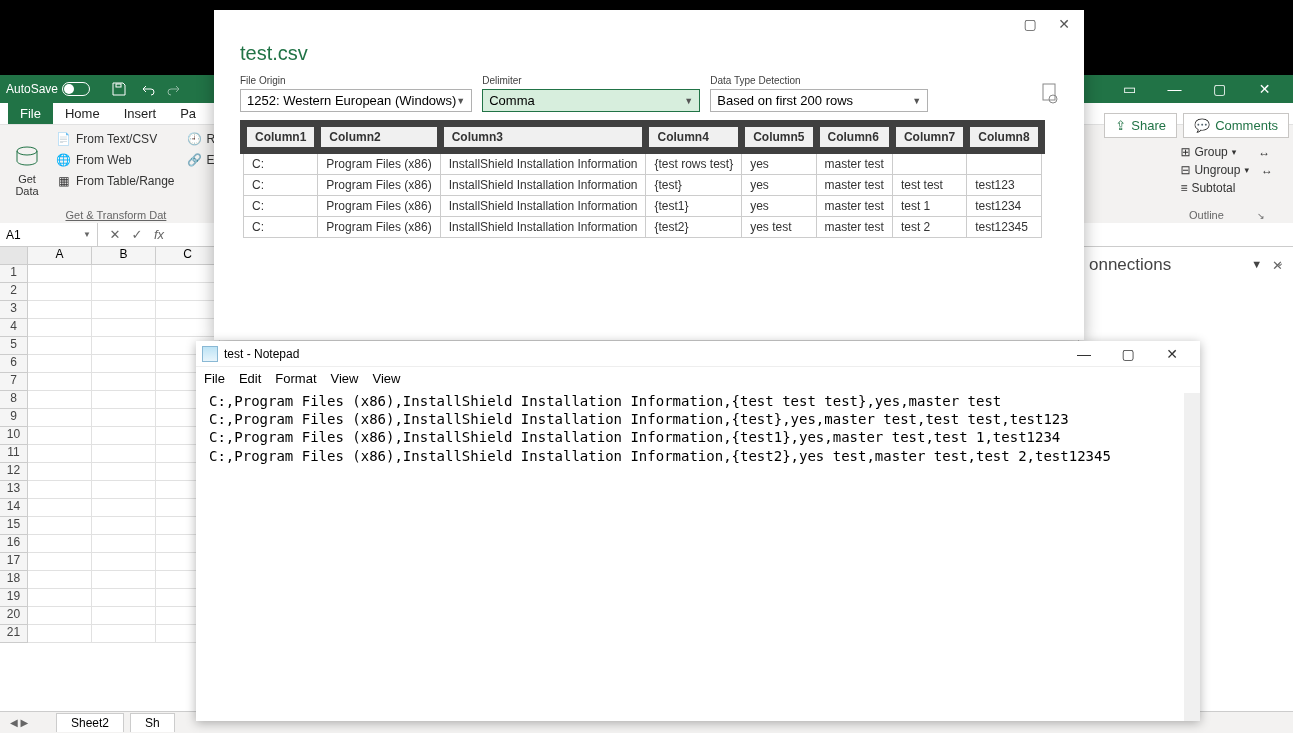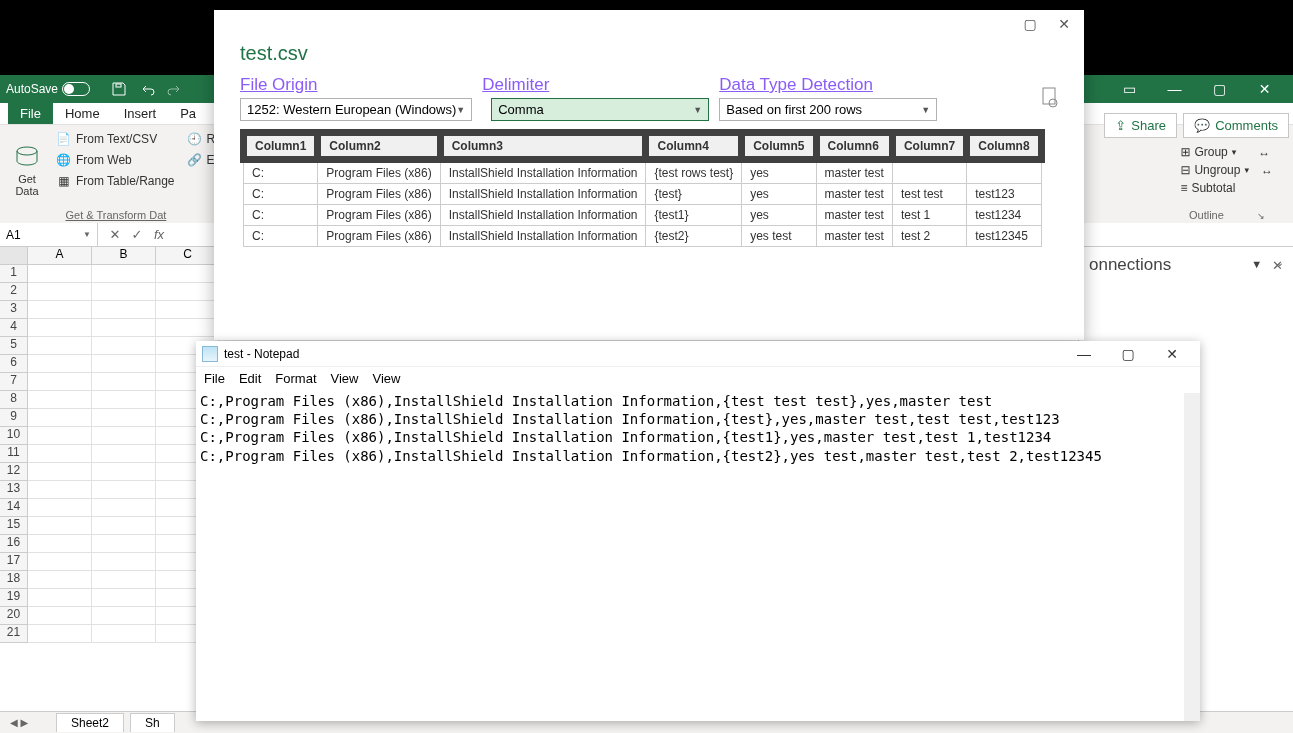--- a/index.html
+++ b/index.html
@@ -66,38 +66,38 @@
 .queries-header { display: flex; align-items: center; justify-content: space-between; padding: 8px 10px; font-size: 17px; color: #444; }
 .queries-header .x { font-size: 13px; color: #666; }
 
 
 .csv-dialog { position: absolute; left: 214px; top: 10px; width: 870px; height: 330px; background: #fff; box-shadow: 0 4px 16px rgba(0,0,0,0.3); }
 .csv-dialog .dlg-title-row { display: flex; justify-content: flex-end; padding: 6px 10px; gap: 14px; }
 .csv-dialog .dlg-win-btn { width: 20px; text-align: center; color: #555; font-size: 14px; }
 .csv-dialog .dlg-title { font-size: 20px; color: #217346; padding: 4px 26px 10px; }
 .csv-dialog .options-row { display: flex; gap: 10px; padding: 0 26px 8px; align-items: flex-end; }
 .opt-block { display: flex; flex-direction: column; gap: 3px; }
-.opt-label { font-size: 17px; color: #8b5cf6; text-decoration: underline; }
+.opt-label { font-size: 10px; color: #404040; }
 .opt-select { border: 1px solid #b1b1b1; padding: 3px 6px; font-size: 13px; min-width: 218px; display: flex; justify-content: space-between; align-items: center; background: #fff; }
-.opt-select.highlight { background: #d7eedd; border-color: #217346; margin-left: 9px; }
+.opt-select.highlight { background: #d7eedd; border-color: #217346; }
 .opt-select .caret { font-size: 9px; color: #555; }
 .settings-icon-right { margin-left: auto; align-self: center; color: #666; }
 
 .preview-table { margin: 0 26px; border: 1px solid #ccc; border-collapse: collapse; font-size: 12px; }
 .preview-table th { background: #f0f0f0; border: 7px solid #404040; padding: 3px 8px; text-align: left; font-weight: 600; color: #333; }
 .preview-table td { border: 1px solid #ccc; padding: 3px 8px; color: #333; }
 
 
 .notepad { position: absolute; left: 196px; top: 341px; width: 1004px; height: 380px; background: #fff; box-shadow: 0 2px 10px rgba(0,0,0,0.3); display: flex; flex-direction: column; }
 .np-titlebar { height: 26px; display: flex; align-items: center; padding: 0 6px; font-size: 12px; border-bottom: 1px solid #eee; }
 .np-icon { width: 16px; height: 16px; background: linear-gradient(#bde3f5,#e8f5fc); border: 1px solid #89b8d4; margin-right: 6px; }
 .np-titlebar .spacer { flex: 1; }
 .np-win-btn { width: 44px; text-align: center; font-size: 14px; color: #333; }
 .np-menu { display: flex; gap: 14px; padding: 4px 8px; font-size: 13px; }
-.np-body { flex: 1; padding: 2px 4px; font-family: Consolas, monospace; font-size: 14px; white-space: pre; line-height: 1.3; overflow: hidden; position: relative; }
+.np-body { flex: 1; padding: 2px 13px; font-family: Consolas, monospace; font-size: 14px; white-space: pre; line-height: 1.3; overflow: hidden; position: relative; }
 .np-scrollbar { position: absolute; right: 0; top: 52px; bottom: 0; width: 16px; background: #f0f0f0; }
 
 svg { display: block; }
 </style>
 </head>
 <body>
 
 <div class="excel-window">
   <div class="excel-titlebar">
     <div class="autosave">

